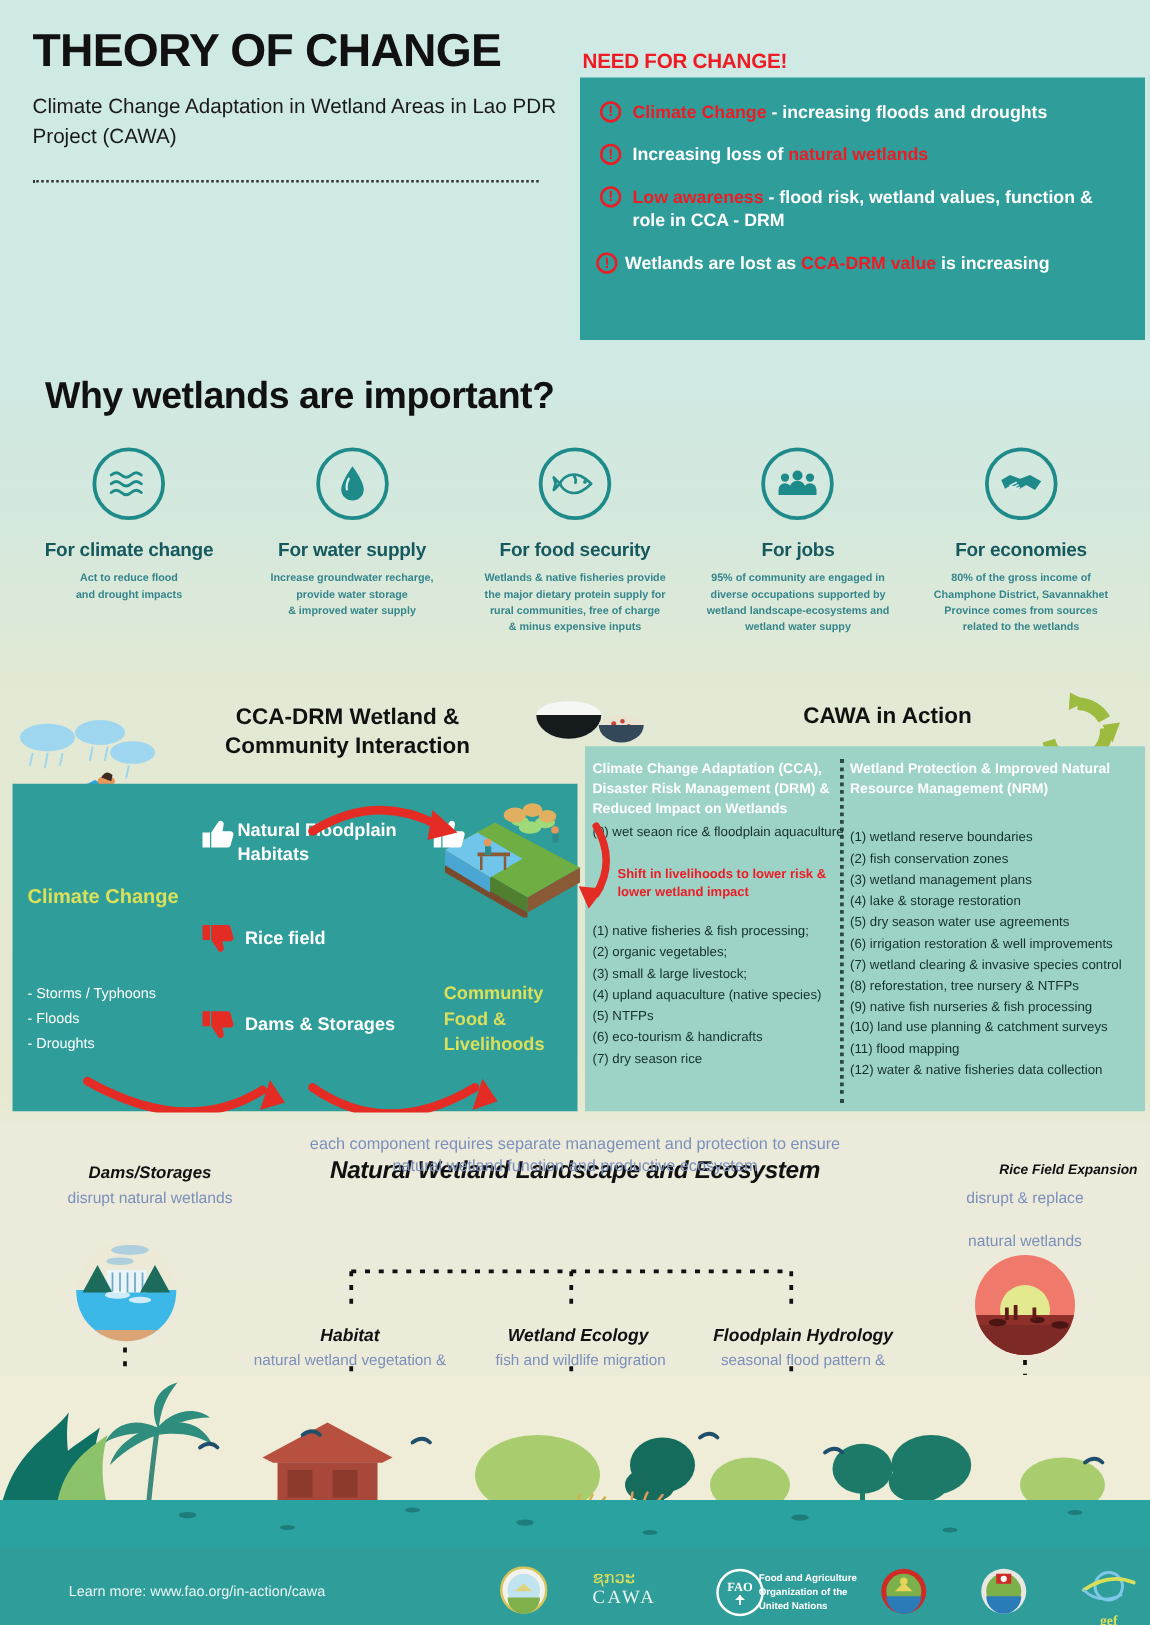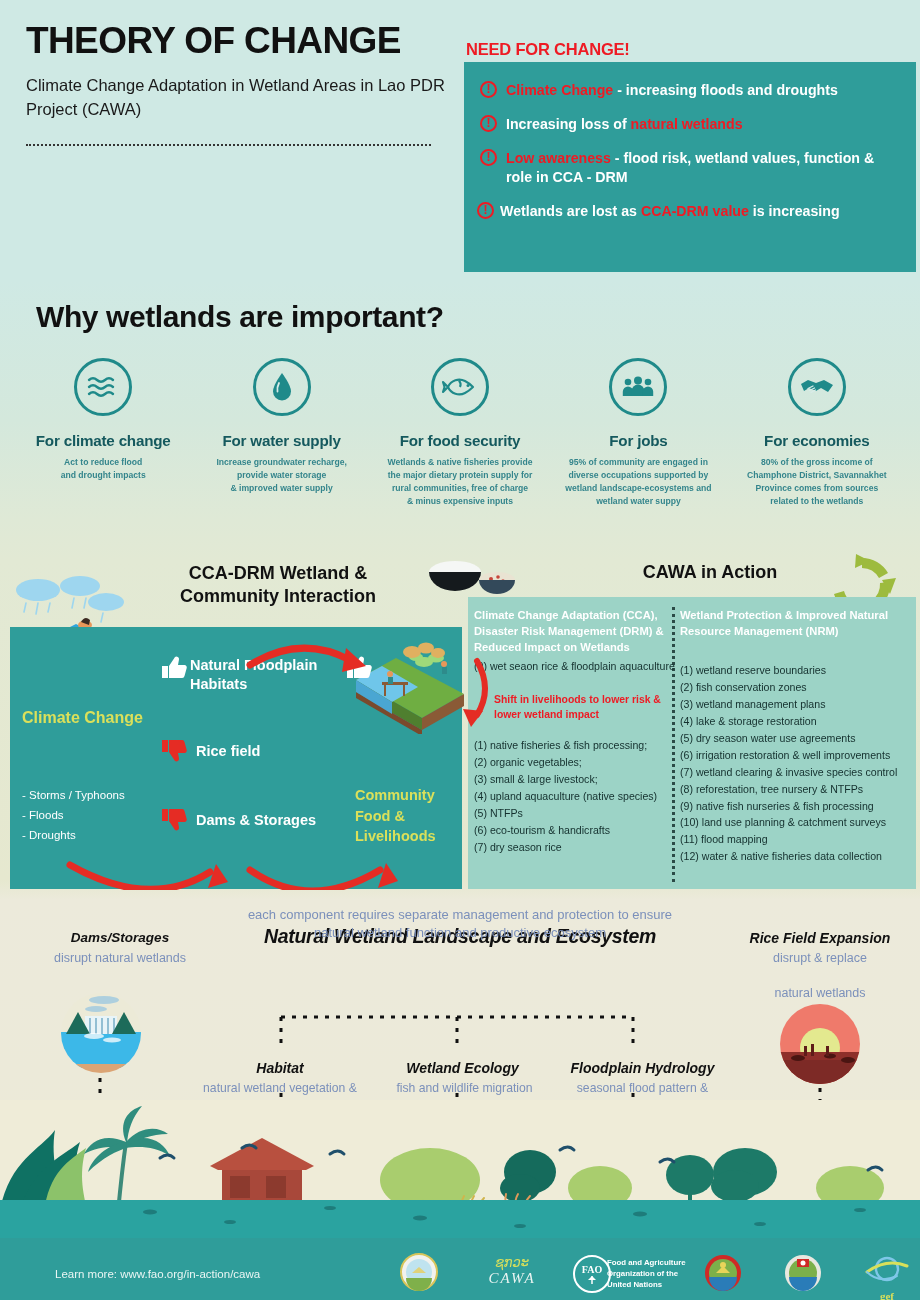--- a/index.html
+++ b/index.html
@@ -152,42 +152,42 @@
     position: absolute; font-weight: bold; color: #111; text-align: center; font-style: italic;
   }
   .bot-sub {
     position: absolute; color: #7b90bb; text-align: center; line-height: 1.38;
   }
 
   #dams-head { left: 20px; top: 930px; width: 200px; font-size: 13.5px; }
   #dams-sub  { left: 10px; top: 950px; width: 220px; font-size: 12.5px; }
   #nat-head  { left: 230px; top: 925px; width: 460px; font-size: 19.5px; letter-spacing:-0.3px;}
   #nat-sub   { left: 215px; top: 906px; width: 490px; font-size: 13px; }
-  #rice-head { left: 730px; top: 930px; width: 180px; font-size: 14px; }
+  #rice-head { left: 730px; top: 930px; width: 180px; font-size: 11px; text-align: right; }
   #rice-sub  { left: 725px; top: 950px; width: 190px; font-size: 12.5px; }
 
   #hab-head  { left: 190px; top: 1060px; width: 180px; font-size: 14px; }
   #hab-sub   { left: 180px; top: 1080px; width: 200px; font-size: 12.2px; }
   #eco-head  { left: 380px; top: 1060px; width: 165px; font-size: 14px; }
   #eco-sub   { left: 377px; top: 1080px; width: 175px; font-size: 12.2px; }
   #hyd-head  { left: 555px; top: 1060px; width: 175px; font-size: 14px; }
   #hyd-sub   { left: 550px; top: 1080px; width: 185px; font-size: 12.2px; }
 
   
   #footer {
     position: absolute; left: 0; top: 1238px; width: 920px; height: 62px;
     background: #2f9d9a;
   }
   #footer-text {
     position: absolute; left: 55px; top: 1268px;
     font-size: 11.5px; color: #eaf6f4;
   }
   #cawa-logo {
     position: absolute; left: 474px; top: 1255px; width: 76px;
-    text-align: center; color: #e9f4f1; font-style: italic;
+    color: #e9f4f1;
   }
   #cawa-lao { font-size: 13px; color: #dbe05a; font-family: "DejaVu Sans", sans-serif; }
   #cawa-name { font-size: 15px; letter-spacing: 2px; font-family: "Liberation Serif", serif; }
   #fao-text {
     position: absolute; left: 607px; top: 1257px; width: 120px;
     font-size: 7.8px; color: #ffffff; line-height: 1.42; font-weight: bold;
   }
   #gef-logo {
     position: absolute; left: 863px; top: 1256px; width: 48px; text-align: center;
   }

